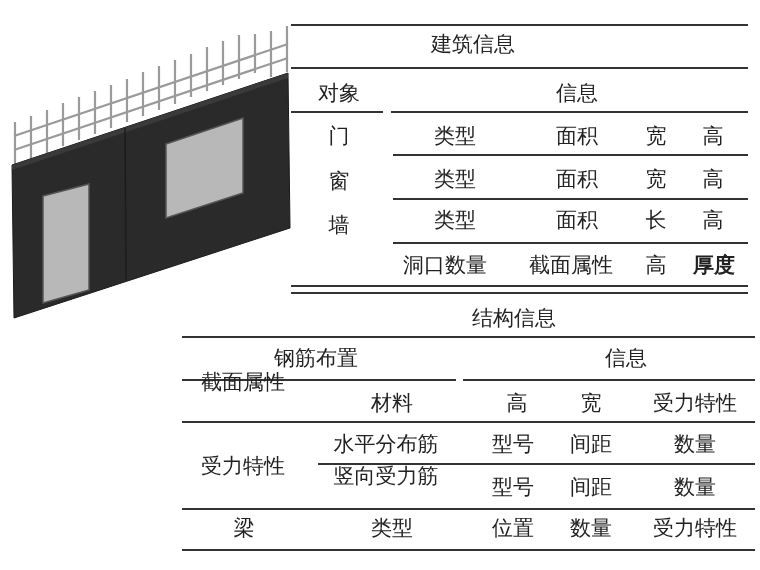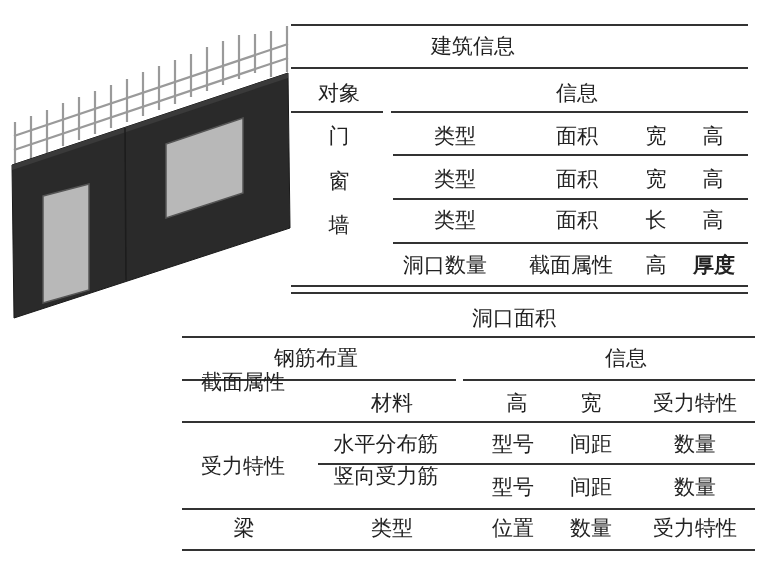--- a/index.html
+++ b/index.html
@@ -2,21 +2,21 @@
 <html><head>
 <meta charset="utf-8">
 <style>
   html, body { margin: 0; padding: 0; background: #ffffff; }
   body { width: 760px; height: 570px; position: relative; overflow: hidden;
          font-family: "DejaVu Sans", "Liberation Sans", sans-serif; color: #222; }
   .illus { position: absolute; left: 0; top: 0; width: 300px; height: 340px; }
   .hl { position: absolute; height: 2px; background: #333; }
   .t { position: absolute; font-size: 21px; line-height: 24px; white-space: nowrap; color: #222;
        transform: translateX(-50%); }
-  .tl { position: absolute; font-size: 21px; line-height: 24px; white-space: nowrap; color: #222; }
+  .tl { position: absolute; font-size: 21px; line-height: 24px; white-space: nowrap; color: #222; font-family: Liberation Mono, monospace; }
 </style>
 </head>
 <body>
 
 <svg class="illus" viewBox="0 0 300 340">
 
   <g stroke="#9a9a9a" stroke-width="2.2" fill="none">
 
     <line x1="15" y1="122" x2="15" y2="165"></line>
     <line x1="31" y1="116" x2="31" y2="159"></line>
@@ -85,21 +85,21 @@
   <div class="t" style="left:445px; top:253px;">洞口数量</div>
   <div class="t" style="left:571px; top:253px;">截面属性</div>
   <div class="t" style="left:656px; top:253px;">高</div>
   <div class="t" style="left:714px; top:253px;font-weight:bold;">厚度</div>
 
   <div class="hl" style="left:291px; top:285px; width:457px;"></div>
   <div class="hl" style="left:291px; top:292px; width:457px;"></div>
 </div>
 
 <div>
-  <div class="t" style="left:514px; top:306px;">洞口面积</div>
+  <div class="t" style="left:514px; top:306px;">结构信息</div>
   <div class="hl" style="left:182px; top:336px; width:573px;"></div>
   <div class="t" style="left:316px; top:346px;">钢筋布置</div>
   <div class="t" style="left:626px; top:346px;">信息</div>
   <div class="hl" style="left:182px; top:379px; width:274px;"></div>
   <div class="hl" style="left:463px; top:379px; width:292px;"></div>
 
   <div class="t" style="left:243px; top:370px;">截面属性</div>
   <div class="t" style="left:392px; top:391px;">材料</div>
   <div class="t" style="left:517px; top:391px;">高</div>
   <div class="t" style="left:591px; top:391px;">宽</div>

